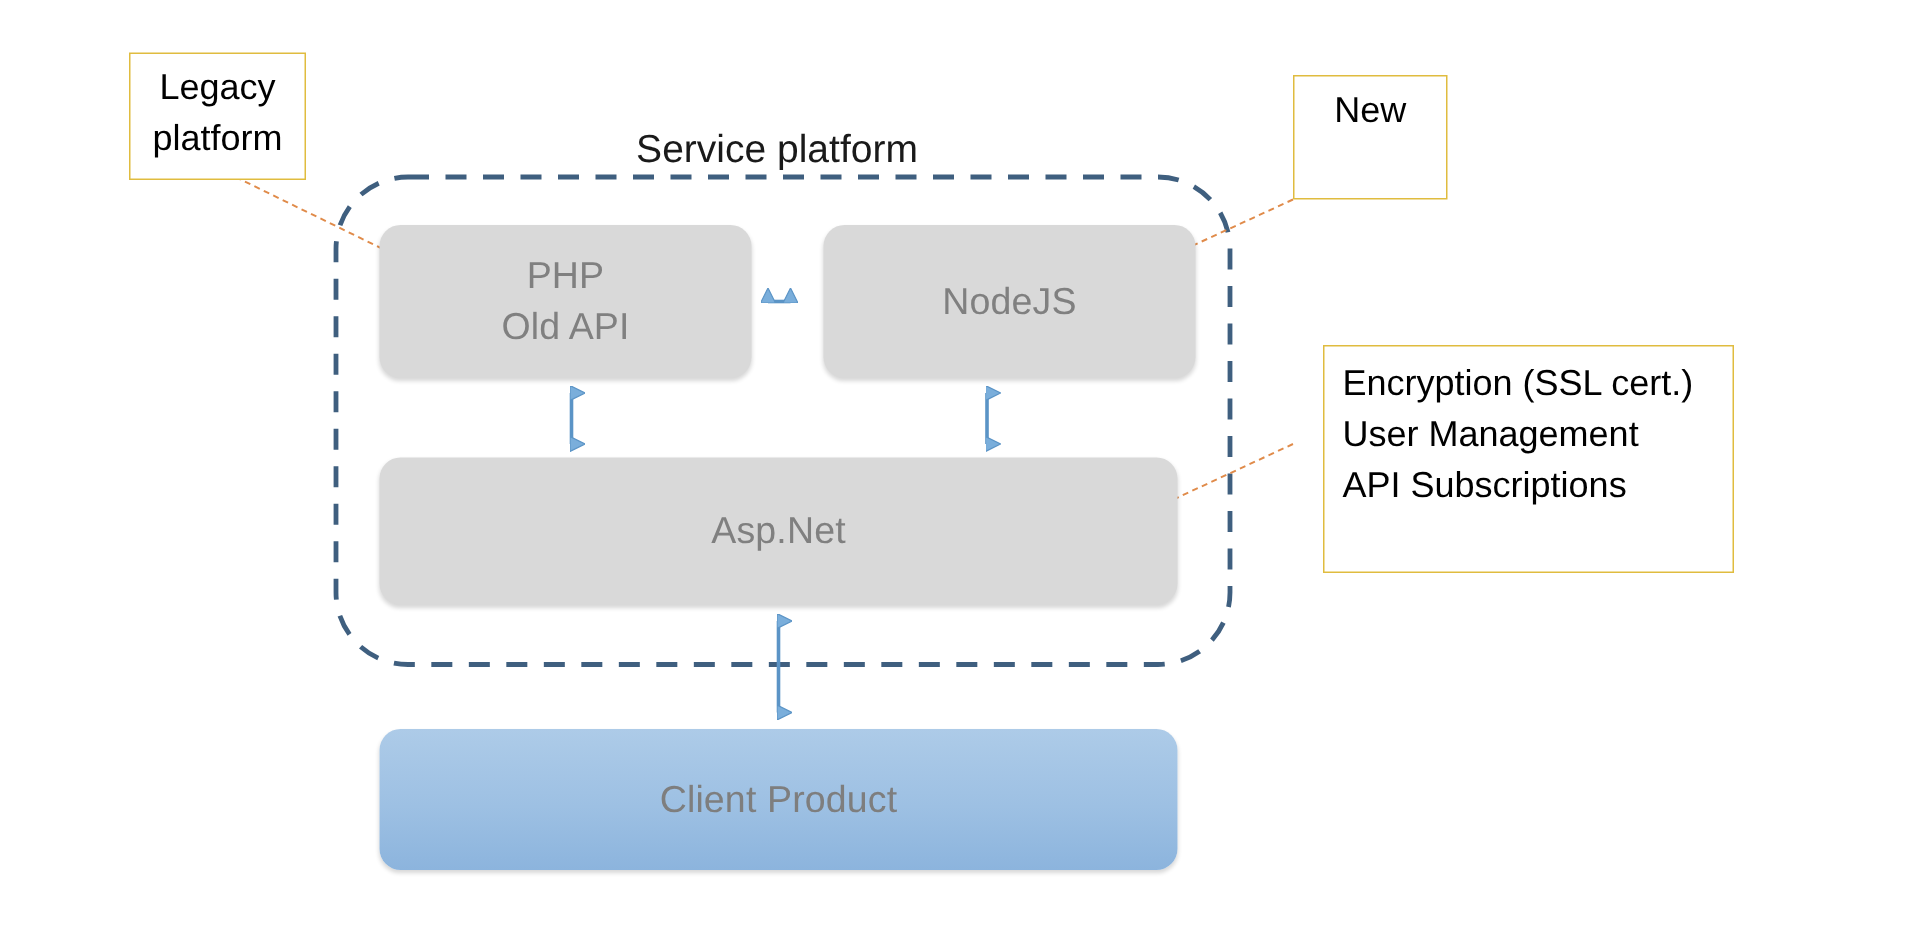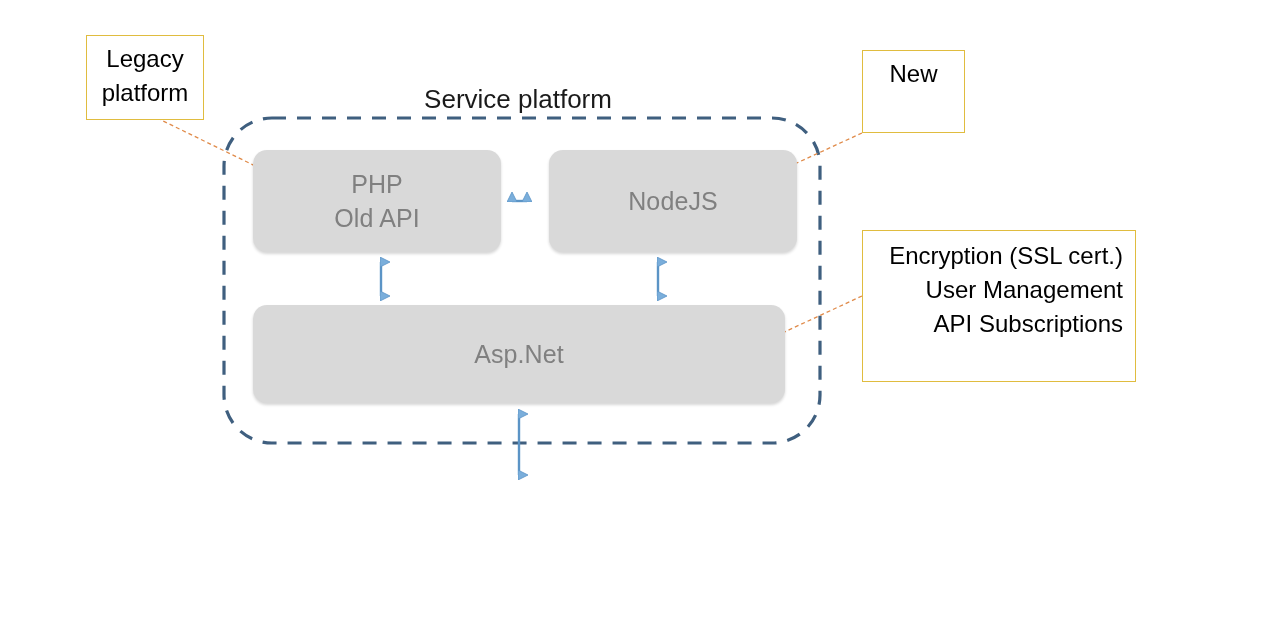--- a/index.html
+++ b/index.html
@@ -76,21 +76,21 @@
     position: absolute;
     box-sizing: border-box;
     background: #ffffff;
     border: 1.6px solid #e0bc3f;
     color: #000000;
     font-size: 24px;
     line-height: 1.42;
     padding: 6px 10px;
   }
   .callout.center { text-align: center; }
-  .callout.left   { text-align: right; }
+  .callout.left   { text-align: left; margin-left: 20px; }
 
   #callout-legacy   { left: 86px;  top: 35px;  width: 118px; height: 85px; }
   #callout-new      { left: 862px; top: 50px;  width: 103px; height: 83px; }
   #callout-security { left: 862px; top: 230px; width: 274px; height: 152px; padding: 8px 12px; }
 
   .callout .line { display: block; white-space: nowrap; }
 </style>
 </head>
 <body>
 
@@ -142,20 +142,23 @@
   </div>
 
   <div class="node gray" id="node-nodejs">
     <span>NodeJS</span>
   </div>
 
   <div class="node gray" id="node-gateway">
     <span>Asp.Net</span>
   </div>
 
+  <div class="node blue" id="node-client">
+    <span>Client Product</span>
+  </div>
 
   <div class="callout center" id="callout-legacy">
     <span class="line">Legacy</span>
     <span class="line">platform</span>
   </div>
 
   <div class="callout center" id="callout-new">
     <span class="line">New</span>
   </div>
 

